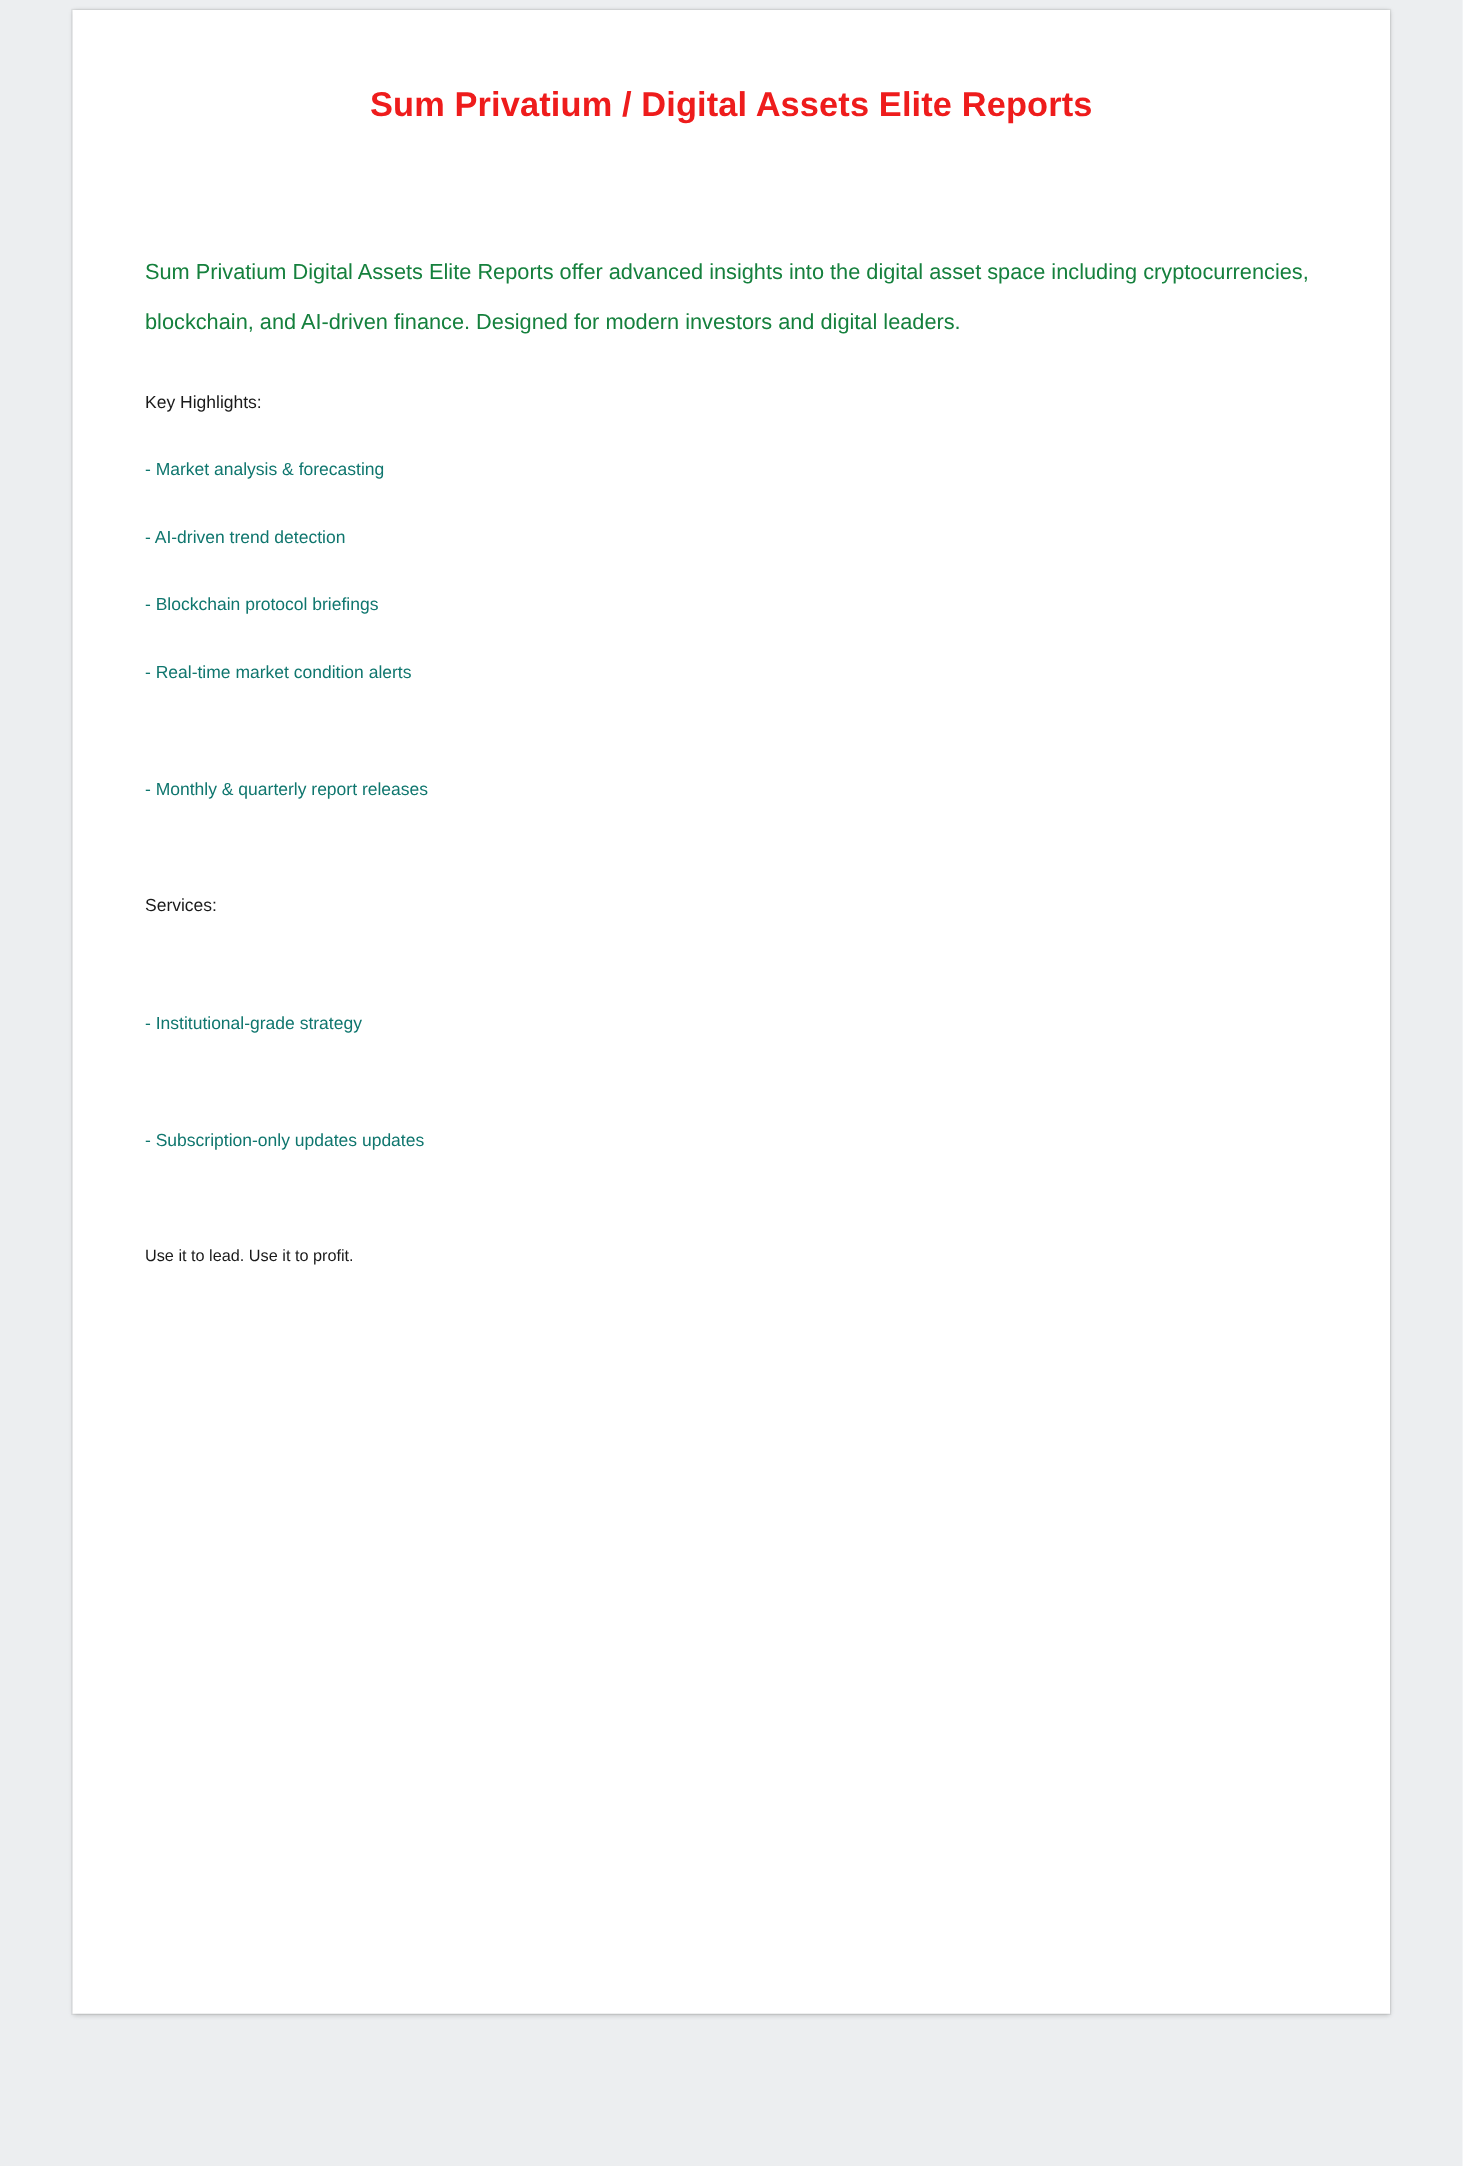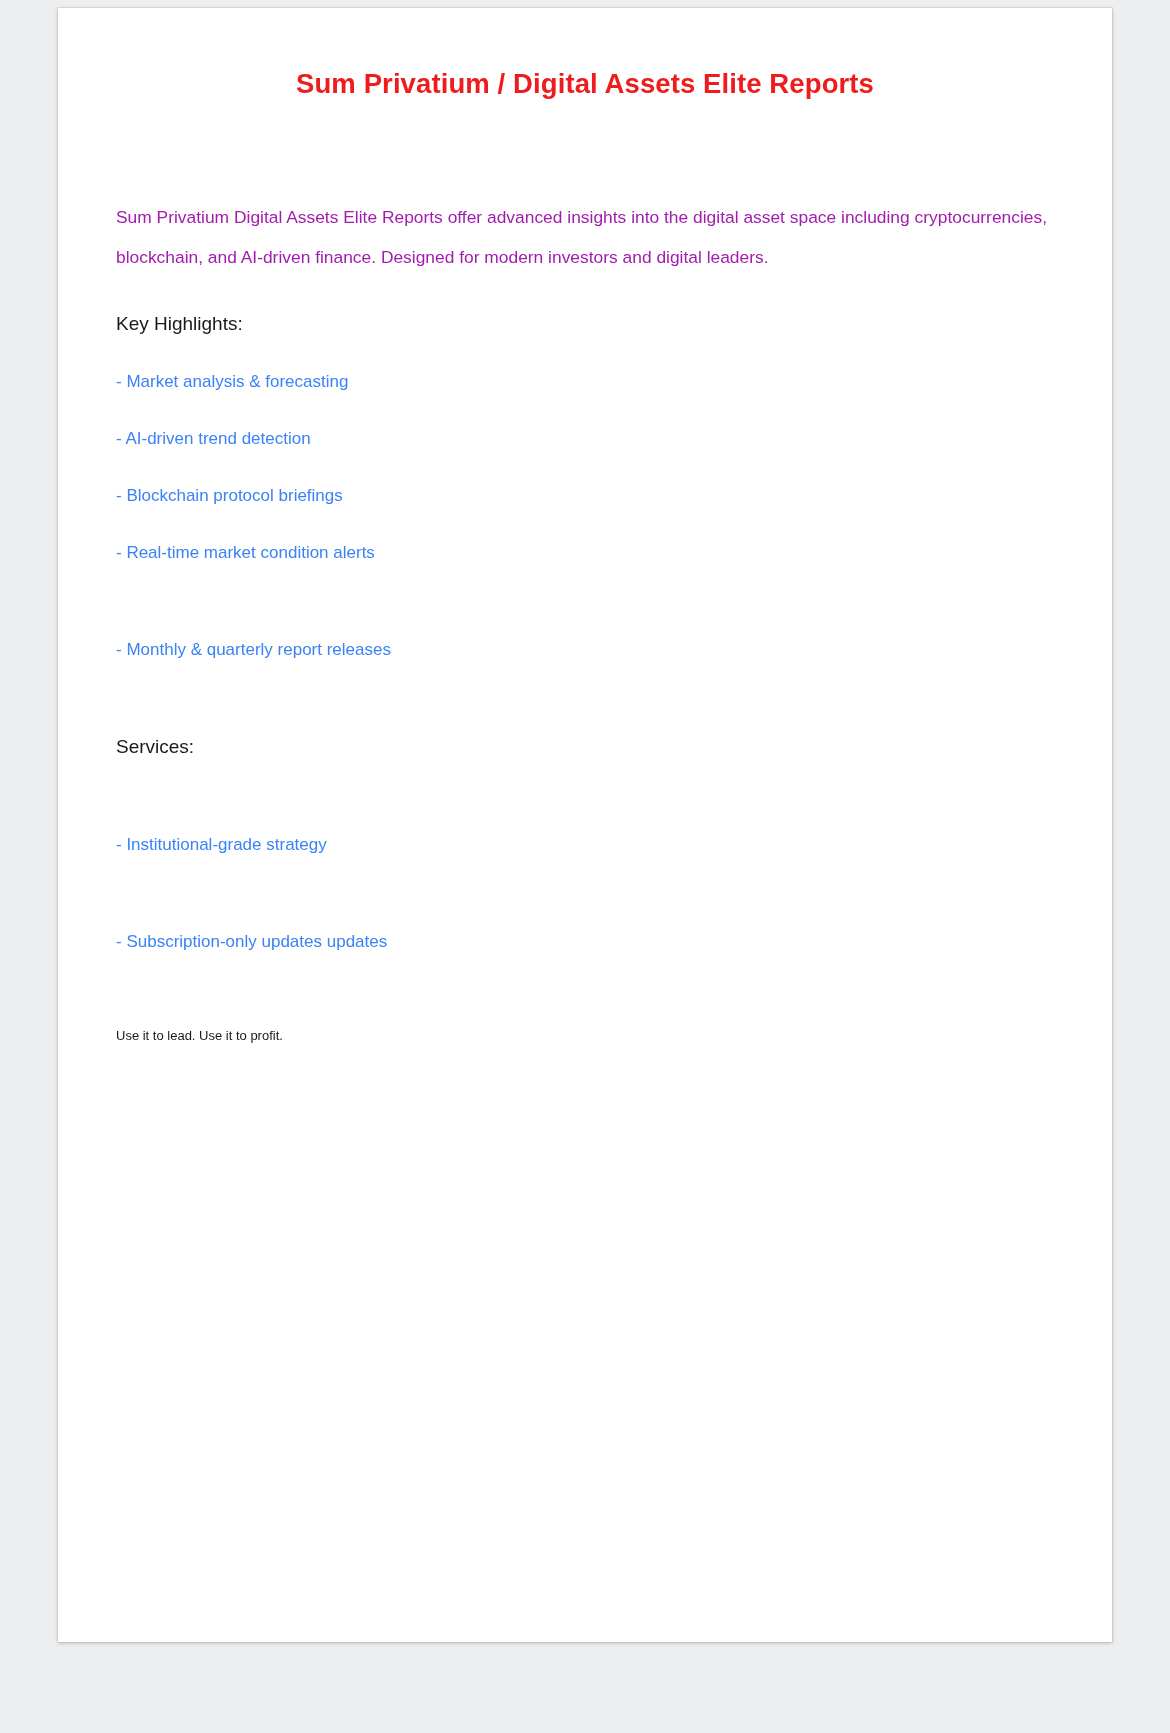--- a/index.html
+++ b/index.html
@@ -51,49 +51,49 @@
   }
 
   .spacer-after-title {
     height: 95px;
   }
 
   .intro-para {
     text-align: justify;
     text-justify: inter-word;
     font-size: 17.4px;
-    color: #a21caf;
+    color: #15803d;
     line-height: 2.33;
     margin: 0;
     padding-right: 7px;
   }
 
   .block-gap {
     height: 36px;
   }
   .block-gap-lg {
     height: 43px;
   }
 
   .section-heading {
-    font-size: 19px;
+    font-size: 14px;
     color: #1a1a1a;
     line-height: 1.0;
     margin: 0 0 0 0;
     padding: 0;
   }
 
   .list {
     list-style: none;
     margin: 0;
     padding: 0;
   }
   .list li {
-    font-size: 17px;
-    color: #3b82f6;
+    font-size: 14px;
+    color: #0f766e;
     line-height: 1.0;
     margin: 0;
     padding: 0;
     white-space: pre;
   }
 
   .line-gap {
     height: 40px;
   }
 

